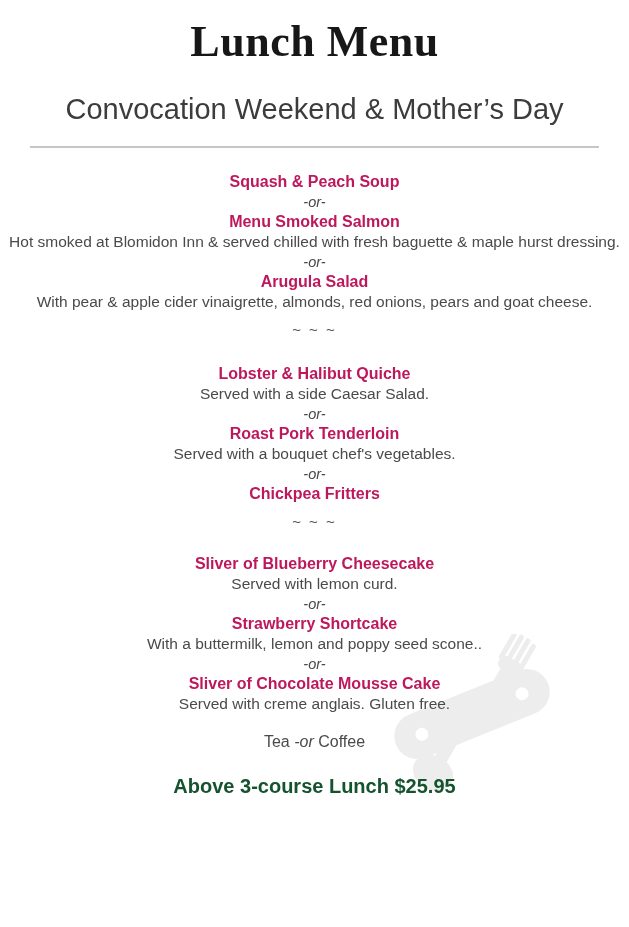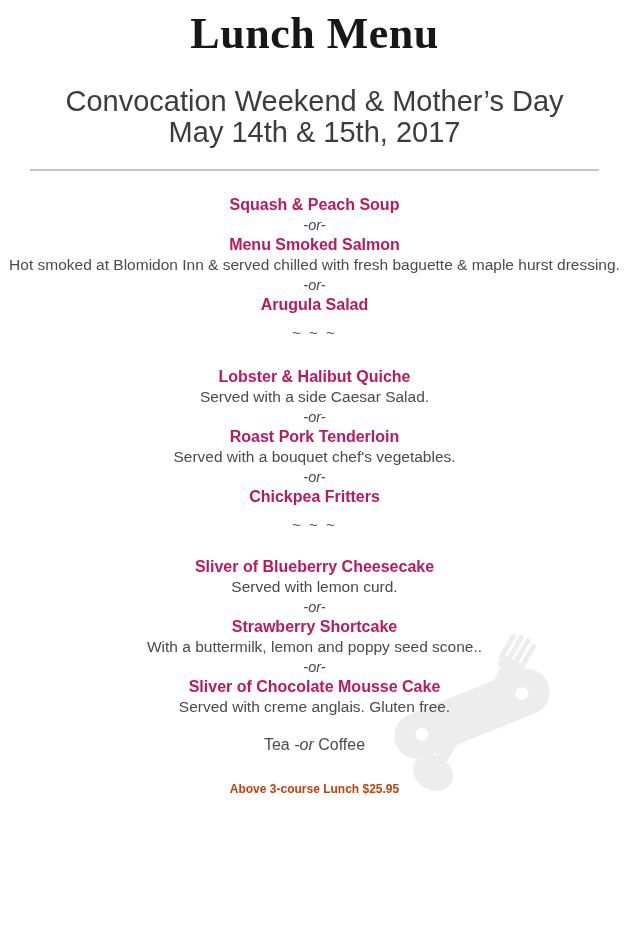--- a/index.html
+++ b/index.html
@@ -12,38 +12,38 @@
   }
   
   .watermark { position:absolute; inset:0; z-index:0; }
   .wm-logo { position:absolute; left:372px; top:634px; }
   .wm-text {
     position:absolute; left:324px; top:764px;
     font-size:88px; font-weight:700; letter-spacing:-5px;
     color:#ededed; line-height:1; white-space:nowrap;
   }
   
-  .content { position:relative; z-index:1; text-align:center; padding-top:10px; }
+  .content { position:relative; z-index:1; text-align:center; padding-top:18px; }
   .title {
     font-family:"Liberation Serif", serif;
     font-size:44px; line-height:48px; margin:0;
     font-weight:700; color:#171717; letter-spacing:0.5px;
   }
   .subtitle { margin-top:28px; font-size:29px; line-height:31px; color:#3c3c3c; }
   .rule { border:none; border-top:2px solid #c6c6c6; margin:21px 30px 0 30px; }
   .course { margin-top:24px; }
   .course.c2 { }
   .course.c3 { margin-top:22px; }
   .item-name { font-weight:700; font-size:16px; line-height:20px; color:#be185d; white-space:nowrap; }
   .item-desc { font-size:15.5px; line-height:20px; color:#4a4a4a; white-space:nowrap; }
   .or-sep { font-style:italic; font-size:14.5px; line-height:20px; color:#4a4a4a; }
   .tilde-sep { margin-top:8px; font-size:15px; line-height:20px; color:#4a4a4a; letter-spacing:2px; }
   .beverage { margin-top:18px; font-size:16px; line-height:20px; color:#4a4a4a; }
   .beverage .or-inline { font-style:italic; }
-  .price { margin-top:24px; font-weight:700; font-size:12px; line-height:20px; color:#c2410c; }
+  .price { margin-top:24px; font-weight:700; font-size:20px; line-height:20px; color:#14532d; }
 </style>
 </head>
 <body>
 
 <div class="page">
 
   <div class="watermark">
     <svg class="wm-logo" width="200" height="160" viewBox="0 0 200 160" aria-hidden="true">
       <g fill="#ededed">
 
@@ -69,32 +69,32 @@
       </g>
     </svg>
   </div>
 
   <div class="content">
 
     <h1 class="title">Lunch Menu</h1>
 
     <div class="subtitle">
       <div>Convocation Weekend &amp; Mother’s Day</div>
-      <div>May 14th &amp; 15th, 2017</div>
     </div>
 
     <hr class="rule">
 
     <section class="course c1">
       <div class="item-name">Squash &amp; Peach Soup</div>
       <div class="or-sep">-or-</div>
       <div class="item-name">Menu Smoked Salmon</div>
       <div class="item-desc">Hot smoked at Blomidon Inn &amp; served chilled with fresh baguette &amp; maple hurst dressing.</div>
       <div class="or-sep">-or-</div>
       <div class="item-name">Arugula Salad</div>
+      <div class="item-desc">With pear &amp; apple cider vinaigrette, almonds, red onions, pears and goat cheese.</div>
       <div class="tilde-sep">~ ~ ~</div>
     </section>
 
     <section class="course c2">
       <div class="item-name">Lobster &amp; Halibut Quiche</div>
       <div class="item-desc">Served with a side Caesar Salad.</div>
       <div class="or-sep">-or-</div>
       <div class="item-name">Roast Pork Tenderloin</div>
       <div class="item-desc">Served with a bouquet chef's vegetables.</div>
       <div class="or-sep">-or-</div>

